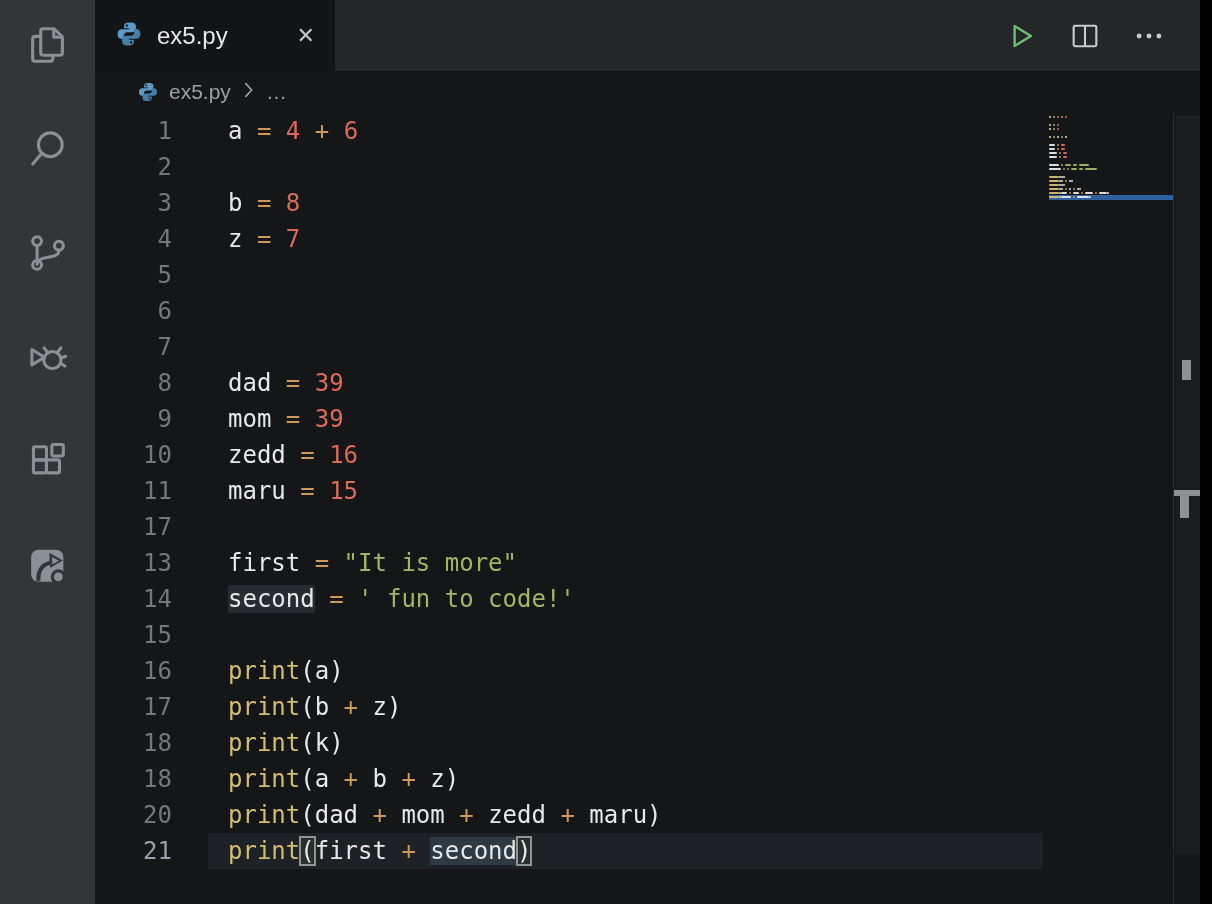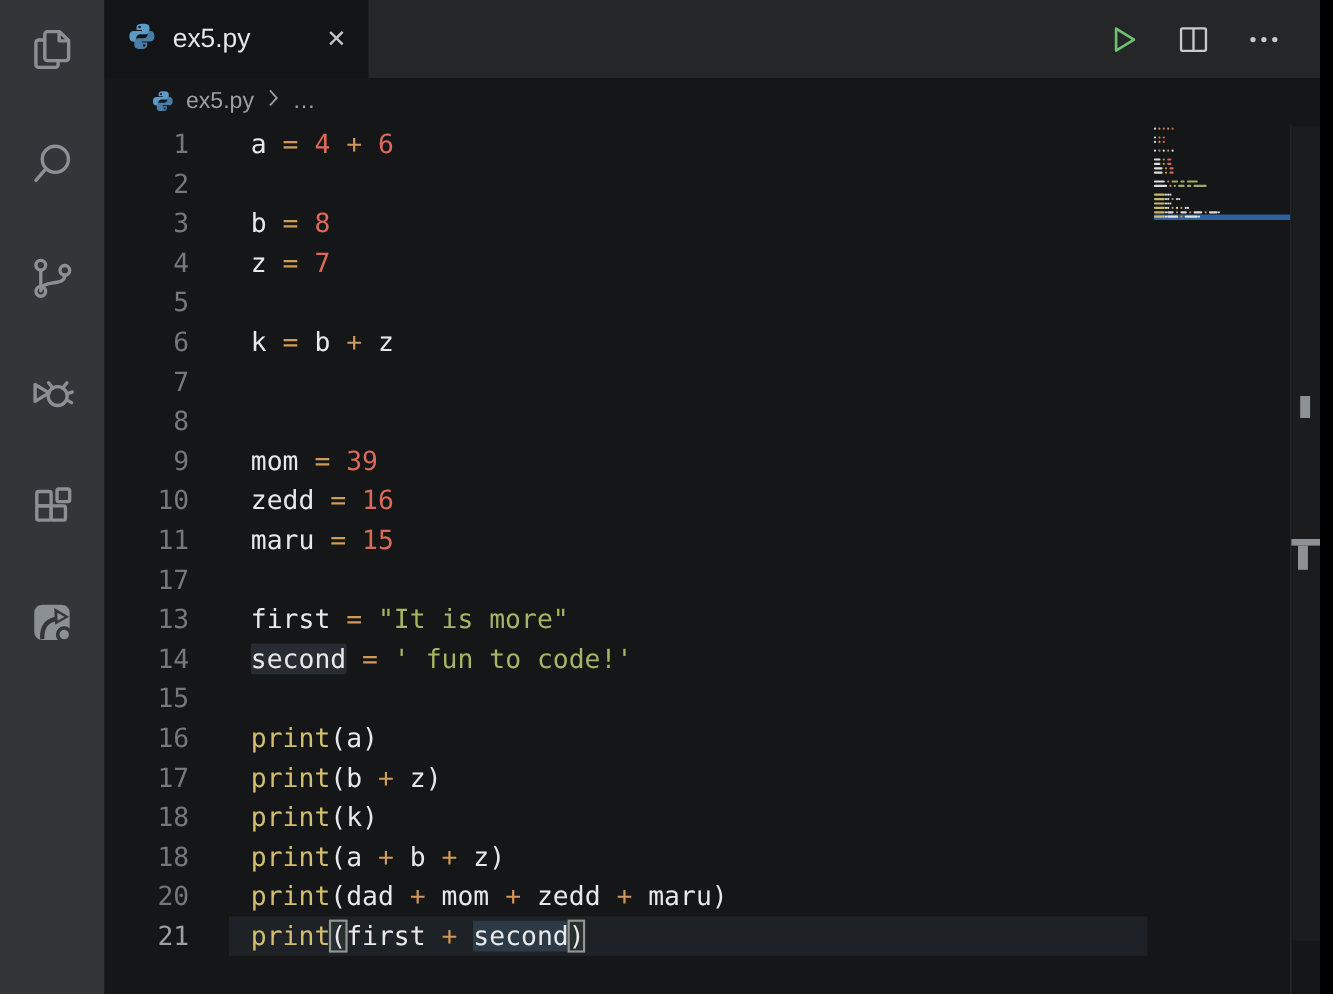--- a/index.html
+++ b/index.html
@@ -196,28 +196,28 @@
         <div class="row">
           <div class="g">4</div>
           <div class="c"><span class="t-v" style="color: rgb(232, 232, 232);">z</span><span class="t-o" style="color: rgb(207, 154, 87);"> = </span><span class="t-n" style="color: rgb(221, 106, 88);">7</span></div>
         </div>
         <div class="row">
           <div class="g">5</div>
           <div class="c"></div>
         </div>
         <div class="row">
           <div class="g">6</div>
-          <div class="c"><span class="t-v" style="color: rgb(232, 232, 232);">k</span><span class="t-o" style="color: rgb(207, 154, 87);"> = </span><span class="t-v" style="color: rgb(232, 232, 232);">b</span><span class="t-o" style="color: rgb(207, 154, 87);"> + </span><span class="t-v" style="color: rgb(232, 232, 232);">z</span></div>
         </div>
         <div class="row">
           <div class="g">7</div>
           <div class="c"></div>
         </div>
         <div class="row">
           <div class="g">8</div>
+          <div class="c"><span class="t-v" style="color: rgb(232, 232, 232);">dad</span><span class="t-o" style="color: rgb(207, 154, 87);"> = </span><span class="t-n" style="color: rgb(221, 106, 88);">39</span></div>
         </div>
         <div class="row">
           <div class="g">9</div>
           <div class="c"><span class="t-v" style="color: rgb(232, 232, 232);">mom</span><span class="t-o" style="color: rgb(207, 154, 87);"> = </span><span class="t-n" style="color: rgb(221, 106, 88);">39</span></div>
         </div>
         <div class="row">
           <div class="g">10</div>
           <div class="c"><span class="t-v" style="color: rgb(232, 232, 232);">zedd</span><span class="t-o" style="color: rgb(207, 154, 87);"> = </span><span class="t-n" style="color: rgb(221, 106, 88);">16</span></div>
         </div>
         <div class="row">

